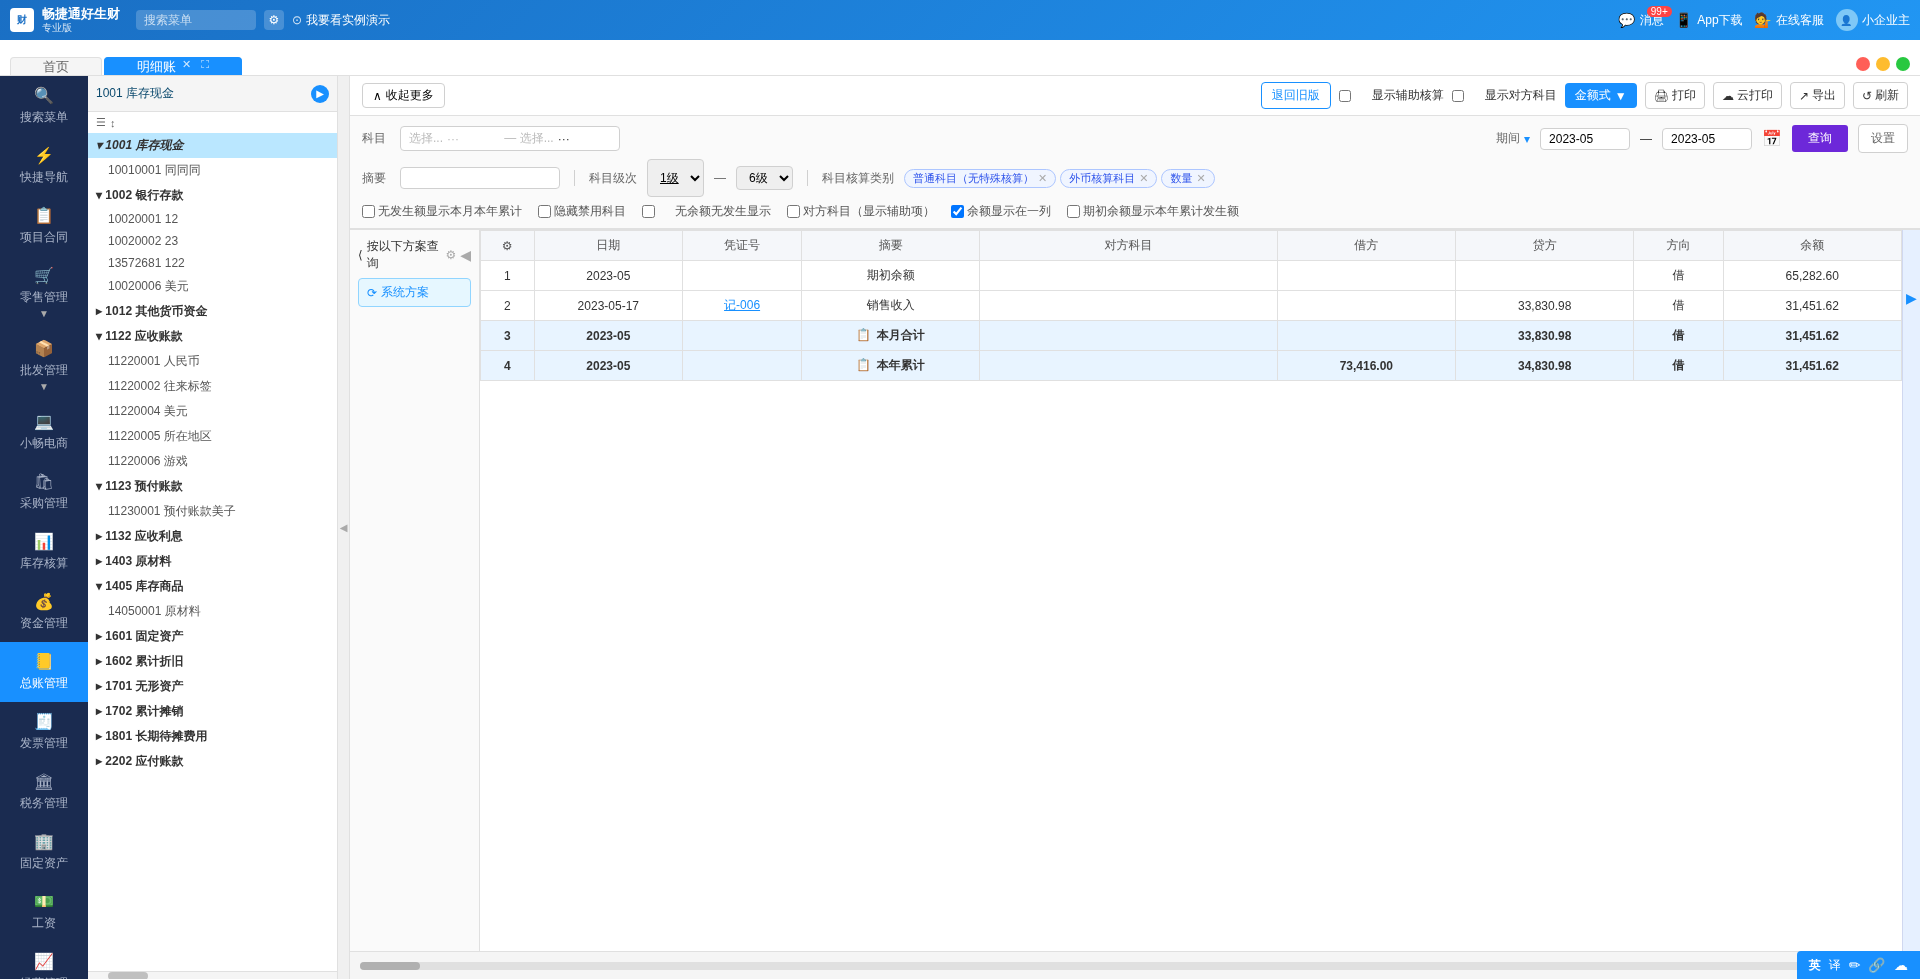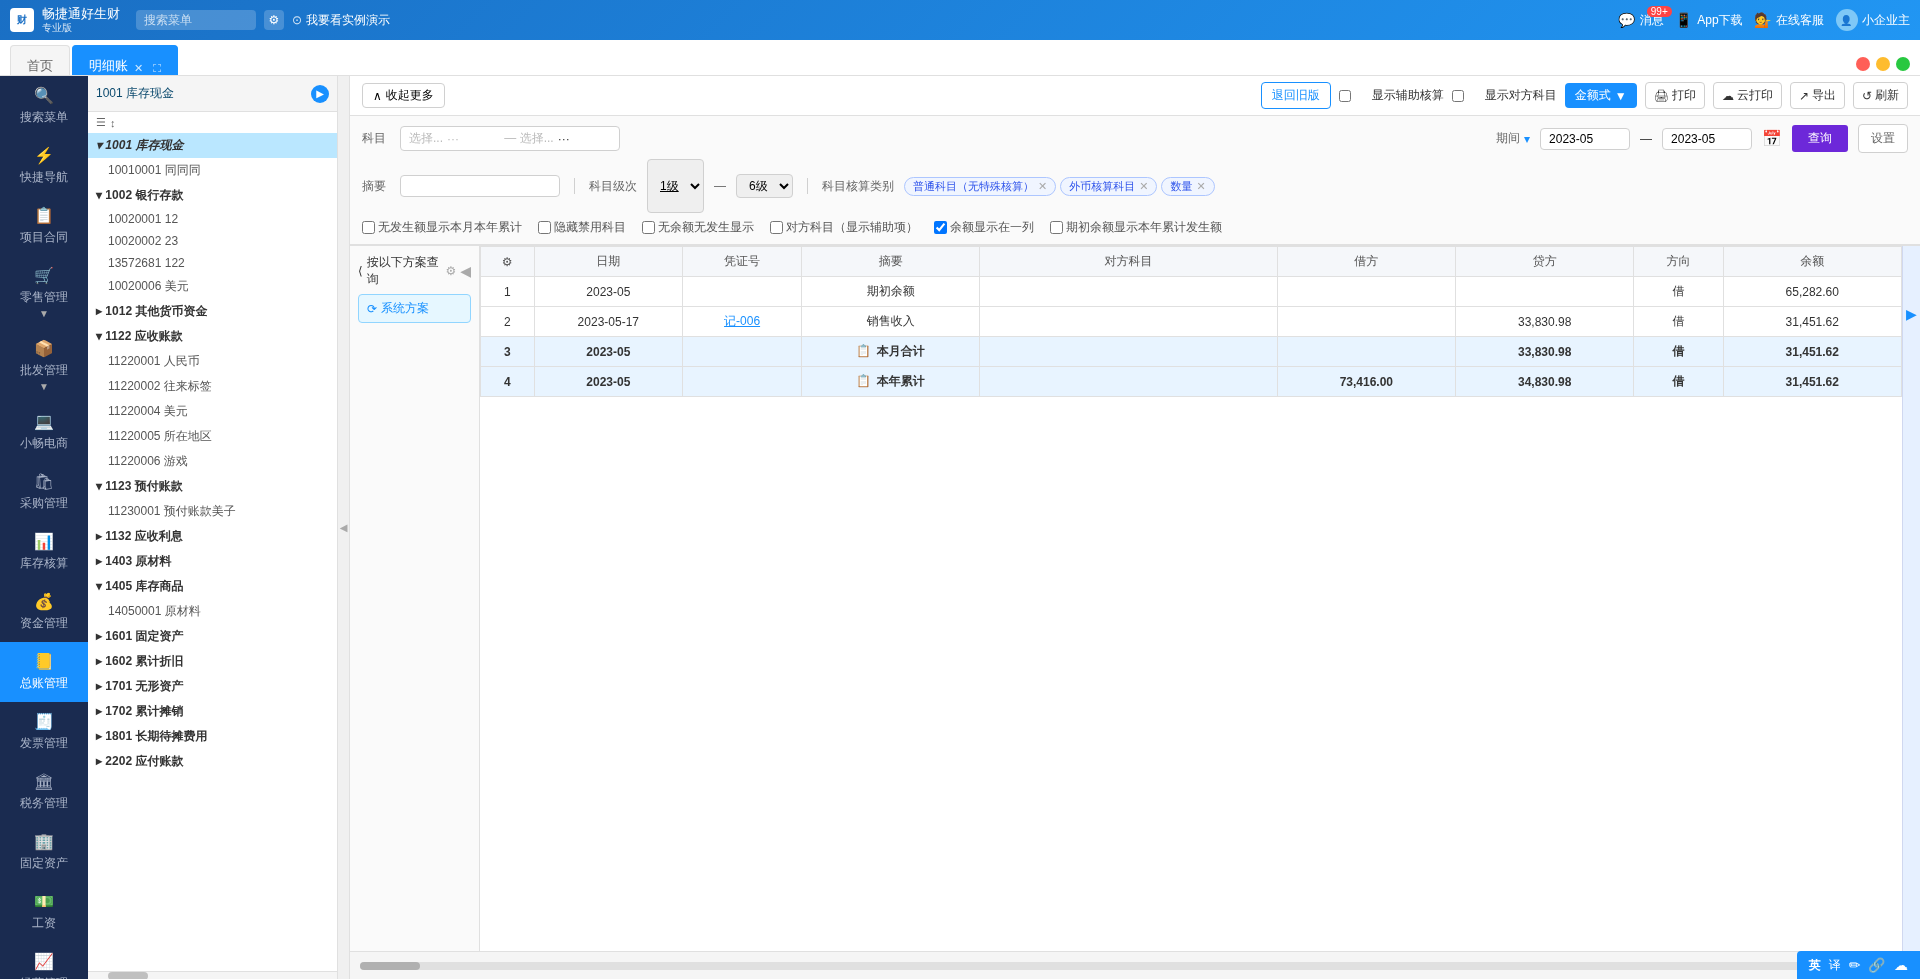--- a/index.html
+++ b/index.html
@@ -30,24 +30,24 @@
     .tab-bar {
       height: 36px;
       background: #fff;
       display: flex;
       align-items: flex-end;
       padding: 0 10px;
       border-bottom: 1px solid #e0e0e0;
       gap: 2px;
     }
     .tab {
-      height: 30px;
-      padding: 0 16px;
-      display: flex;
-      align-items: flex-end;
+      height: 18px;
+      padding: 0 32px;
+      display: flex;
+      align-items: flex-start;
       gap: 6px;
       cursor: pointer;
       border-radius: 4px 4px 0 0;
       font-size: 13px;
       background: #f5f5f5;
       border: 1px solid #e0e0e0;
       border-bottom: none;
       color: #666;
     }
     .tab.active {
@@ -337,21 +337,21 @@
   </style>
 </head>
 <body>
 
 <div class="top-bar">
   <div class="top-bar-left">
     <div class="logo-icon">
       <span>财</span>
     </div>
     <div style="display:flex;flex-direction:column;line-height:1.2">
-      <span style="font-size:13px;font-weight:normal">畅捷通好生财</span>
+      <span style="font-size:13px;font-weight:bold">畅捷通好生财</span>
       <span style="font-size:10px;opacity:0.8">专业版</span>
     </div>
     <input class="top-bar-search" placeholder="搜索菜单" style="margin-left: 8px;">
     <div style="width:20px;height:20px;background:rgba(255,255,255,0.2);border-radius:4px;display:flex;align-items:center;justify-content:center;cursor:pointer;font-size:12px;">⚙</div>
     <div style="display:flex;align-items:center;gap:4px;font-size:12px;cursor:pointer">
       <span style="opacity:0.8">⊙</span>
       <span>我要看实例演示</span>
     </div>
   </div>
   <div class="top-bar-right">
@@ -565,21 +565,21 @@
         <span style="color:#1890ff;cursor:pointer;font-size:16px">📅</span>
         <button class="query-btn">查询</button>
         <button class="settings-btn">设置</button>
       </div>
 
       <div style="display:flex;align-items:center;gap:10px;flex-wrap:wrap;">
         <span style="font-size:12px;color:#666;min-width:28px">摘要</span>
         <input type="text" style="border: 1px solid rgb(208, 208, 208); border-radius: 4px; padding: 3px 8px; font-size: 12px; width: 160px;" placeholder="">
         <div style="width:1px;height:16px;background:#d0d0d0;margin:0 4px"></div>
         <span style="font-size:12px;color:#666">科目级次</span>
-        <select style="border:1px solid #d0d0d0;border-radius:4px;padding:18px 8px;font-size:12px;text-decoration:underline;">
+        <select style="border:1px solid #d0d0d0;border-radius:4px;padding:10px 8px;font-size:12px;text-decoration:underline;">
           <option>1级</option><option>2级</option><option>3级</option>
         </select>
         <span style="font-size:12px;color:#666">—</span>
         <select style="border:1px solid #d0d0d0;border-radius:4px;padding:3px 8px;font-size:12px;">
           <option>6级</option><option>5级</option>
         </select>
         <div style="width:1px;height:16px;background:#d0d0d0;margin:0 4px"></div>
         <span style="font-size:12px;color:#666">科目核算类别</span>
         <div style="display:flex;align-items:center;gap:4px;flex-wrap:wrap;">
           <div class="filter-tag">
@@ -599,21 +599,21 @@
 
       <div style="display:flex;align-items:center;gap:16px;flex-wrap:wrap;">
         <label style="display:flex;align-items:center;gap:3px;font-size:12px;color:#555;cursor:pointer">
           <input type="checkbox" style=""> 
             <span>无发生额显示本月本年累计</span>
         </label>
         <label style="display:flex;align-items:center;gap:3px;font-size:12px;color:#555;cursor:pointer">
           <input type="checkbox" style=""> 
             <span>隐藏禁用科目</span>
         </label>
-        <label style="display:flex;align-items:center;gap:3px;font-size:12px;color:#555;cursor:pointer">
+        <label style="display:flex;align-items:center;gap:20px;font-size:12px;color:#555;cursor:pointer">
           <input type="checkbox" style=""> 
             <span>无余额无发生显示</span>
         </label>
         <label style="display:flex;align-items:center;gap:3px;font-size:12px;color:#555;cursor:pointer">
           <input type="checkbox" style=""> 
             <span>对方科目（显示辅助项）</span>
         </label>
         <label style="display:flex;align-items:center;gap:3px;font-size:12px;color:#555;cursor:pointer">
           <input type="checkbox" checked="" style=""> 
             <span>余额显示在一列</span>

